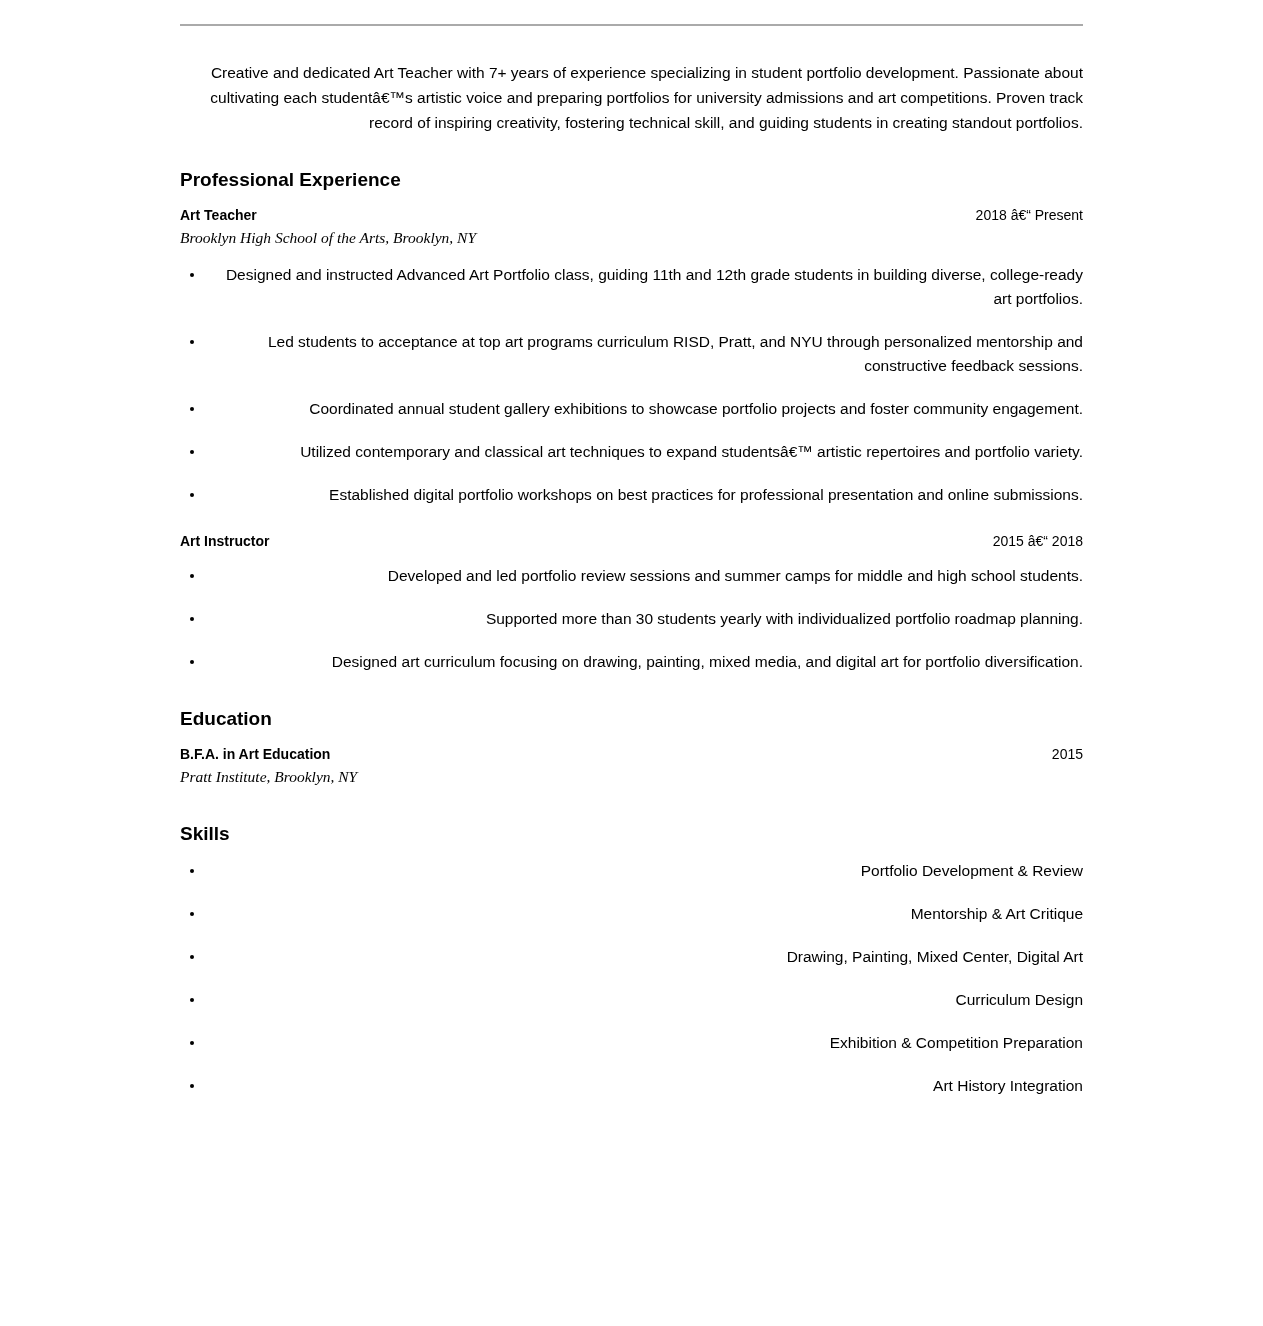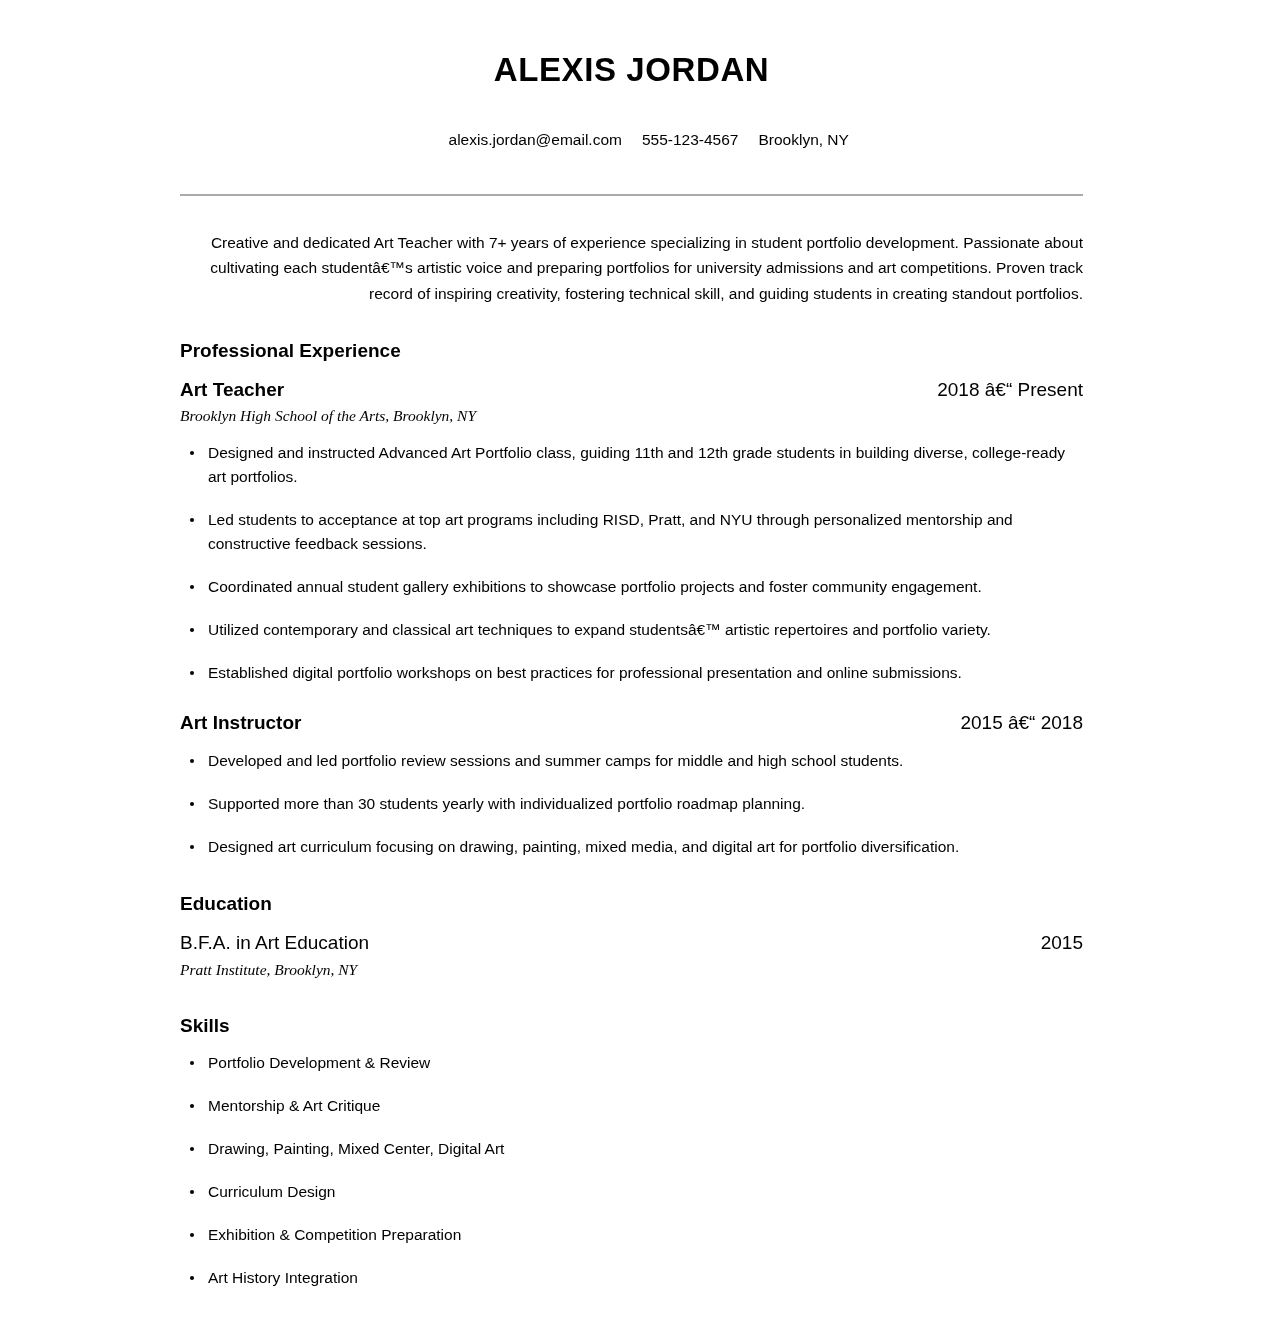--- a/index.html
+++ b/index.html
@@ -76,28 +76,28 @@
   .entry {
     margin-top: 0;
   }
   .entry + .entry {
     margin-top: 24px;
   }
   .entry-head {
     display: flex;
     justify-content: space-between;
     align-items: flex-start;
-    font-size: 19px;
+    font-size: 14px;
     line-height: 1.45;
   }
   .entry-title {
     font-weight: bold;
   }
   .entry-title.normal {
-    font-weight: normal;
+    font-weight: bold;
   }
   .entry-date {
     font-weight: normal;
     white-space: pre;
     text-align: right;
     flex: 0 0 auto;
     padding-left: 18px;
   }
   .entry-sub {
     font-size: 15.5px;
@@ -112,20 +112,21 @@
     list-style: none;
     margin: 6px 0 0 0;
     padding: 0;
   }
   ul.bullets > li {
     position: relative;
     padding-left: 28px;
     font-size: 15.5px;
     line-height: 1.55;
     margin-top: 9px;
+    text-align: right;
   }
   ul.bullets > li:first-child {
     margin-top: 6px;
   }
   ul.bullets > li::before {
     content: "";
     position: absolute;
     left: 10px;
     top: 10px;
     width: 4px;
@@ -143,44 +144,38 @@
   .certs-list > li {
     line-height: 1.5;
   }
 </style>
 </head>
 <body>
 
 <div class="page">
   <div class="sheet">
 
-    <div class="header">
-      <h1 class="name">ALEXIS JORDAN</h1>
-      <div class="contact">
-        <span>alexis.jordan@email.com</span><span class="contact-sep"></span><span>555-123-4567</span><span class="contact-sep"></span><span>Brooklyn, NY</span>
-      </div>
-    </div>
     <div class="rule"></div>
 
     <div class="section">
       <p class="paragraph">Creative and dedicated Art Teacher with 7+ years of experience specializing in student portfolio development. Passionate about cultivating each studentâ€™s artistic voice and preparing portfolios for university admissions and art competitions. Proven track record of inspiring creativity, fostering technical skill, and guiding students in creating standout portfolios.</p>
     </div>
 
     <div class="section">
       <h2 class="section-title">Professional Experience</h2>
 
       <div class="entry">
         <div class="entry-head">
           <span class="entry-title">Art Teacher</span>
           <span class="entry-date">2018 â€“ Present</span>
         </div>
         <div class="entry-sub">Brooklyn High School of the Arts, Brooklyn, NY</div>
         <ul class="bullets roomy">
           <li>Designed and instructed Advanced Art Portfolio class, guiding 11th and 12th grade students in building diverse, college-ready art portfolios.</li>
-          <li>Led students to acceptance at top art programs including RISD, Pratt, and NYU through personalized mentorship and constructive feedback sessions.</li>
+          <li>Led students to acceptance at top art programs curriculum RISD, Pratt, and NYU through personalized mentorship and constructive feedback sessions.</li>
           <li>Coordinated annual student gallery exhibitions to showcase portfolio projects and foster community engagement.</li>
           <li>Utilized contemporary and classical art techniques to expand studentsâ€™ artistic repertoires and portfolio variety.</li>
           <li>Established digital portfolio workshops on best practices for professional presentation and online submissions.</li>
         </ul>
       </div>
 
       <div class="entry">
         <div class="entry-head">
           <span class="entry-title">Art Instructor</span>
           <span class="entry-date">2015 â€“ 2018</span>

